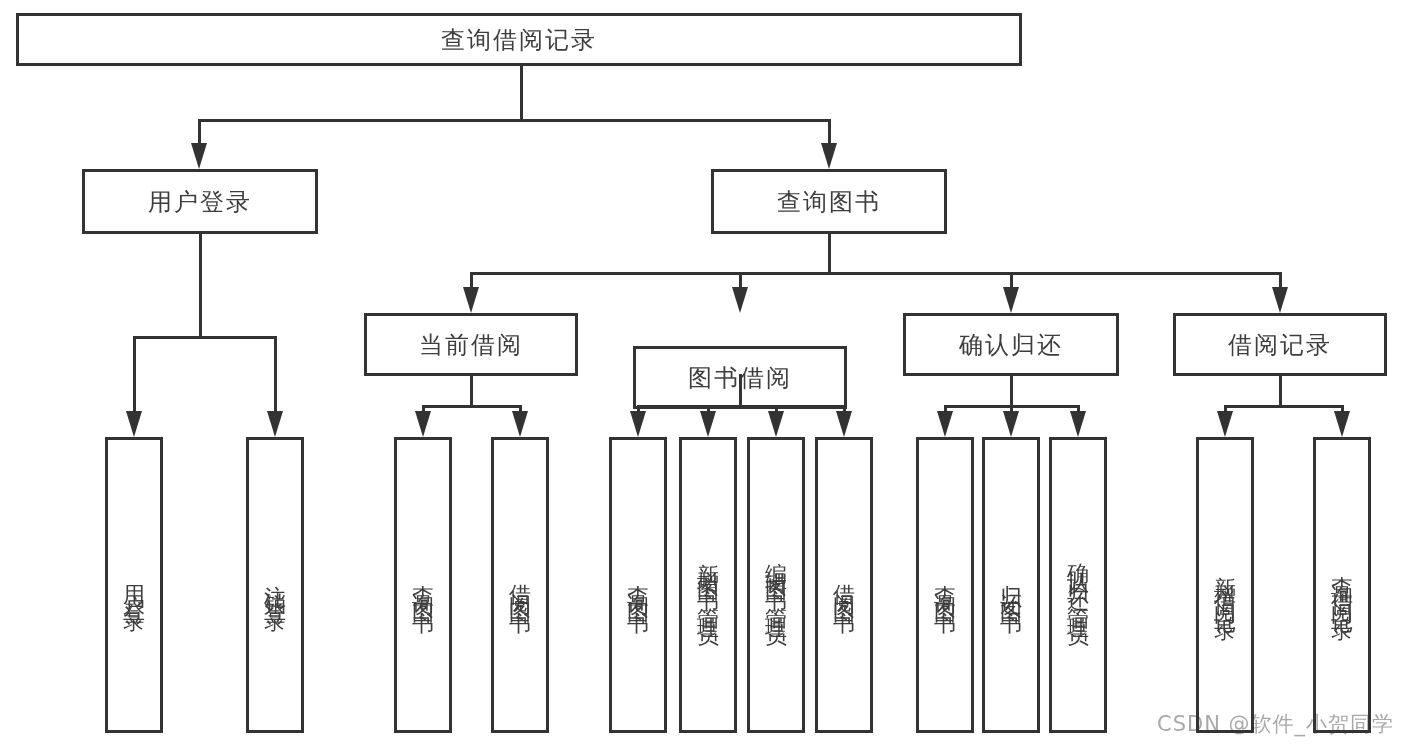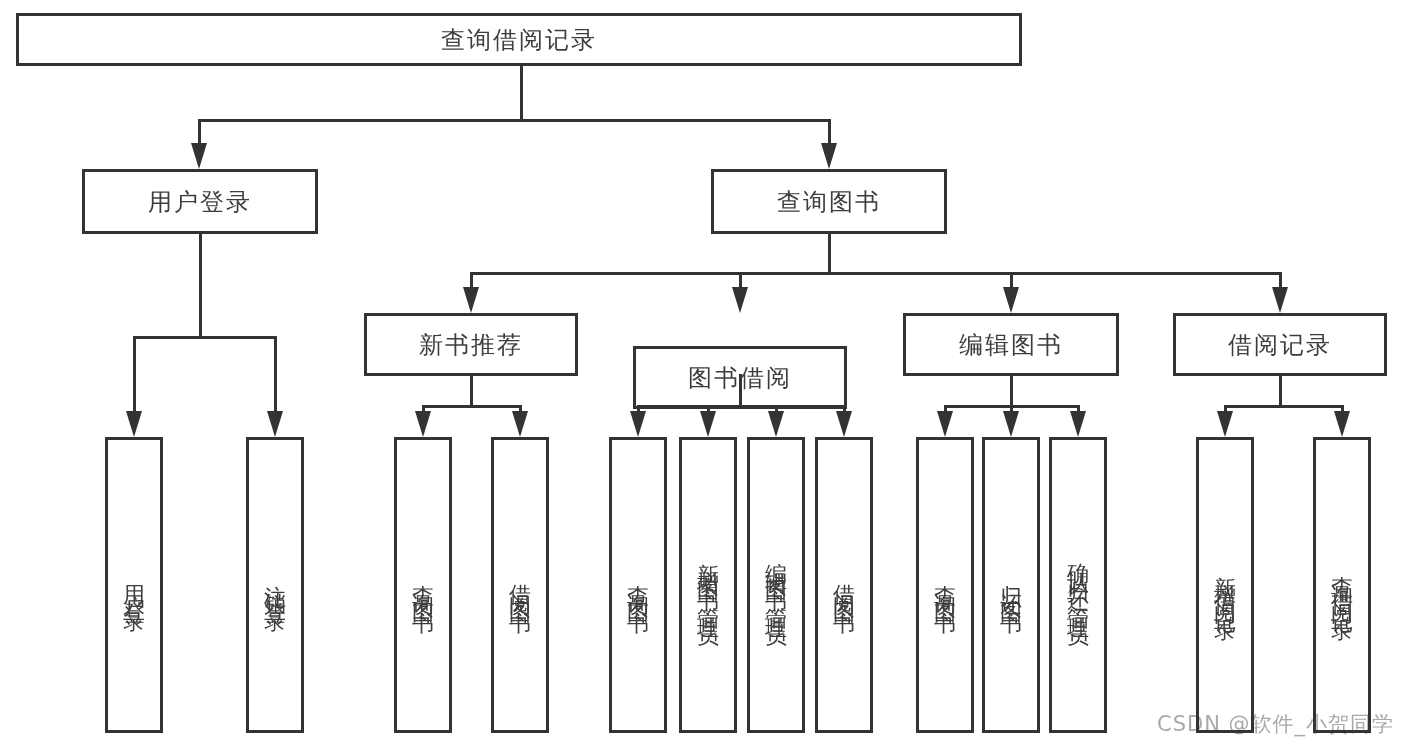--- a/index.html
+++ b/index.html
@@ -40,29 +40,29 @@
 
   <div class="box hnode" style="left:82px;top:169px;width:236px;height:65px;">
     <span>用户登录</span>
   </div>
 
   <div class="box hnode" style="left:711px;top:169px;width:236px;height:65px;">
     <span>查询图书</span>
   </div>
 
   <div class="box hnode" style="left:364px;top:313px;width:214px;height:63px;">
-    <span>新书推荐</span>
+    <span>当前借阅</span>
   </div>
 
   <div class="box hnode" style="left:633px;top:313px;width:214px;height:63px;margin-top:33px;">
     <span>图书借阅</span>
   </div>
 
   <div class="box hnode" style="left:903px;top:313px;width:216px;height:63px;">
-    <span>编辑图书</span>
+    <span>确认归还</span>
   </div>
 
   <div class="box hnode" style="left:1173px;top:313px;width:214px;height:63px;">
     <span>借阅记录</span>
   </div>
 
   <div class="box leaf" style="left:105px;top:437px;width:58px;height:296px;">
     <span>用户登录</span>
   </div>
 

